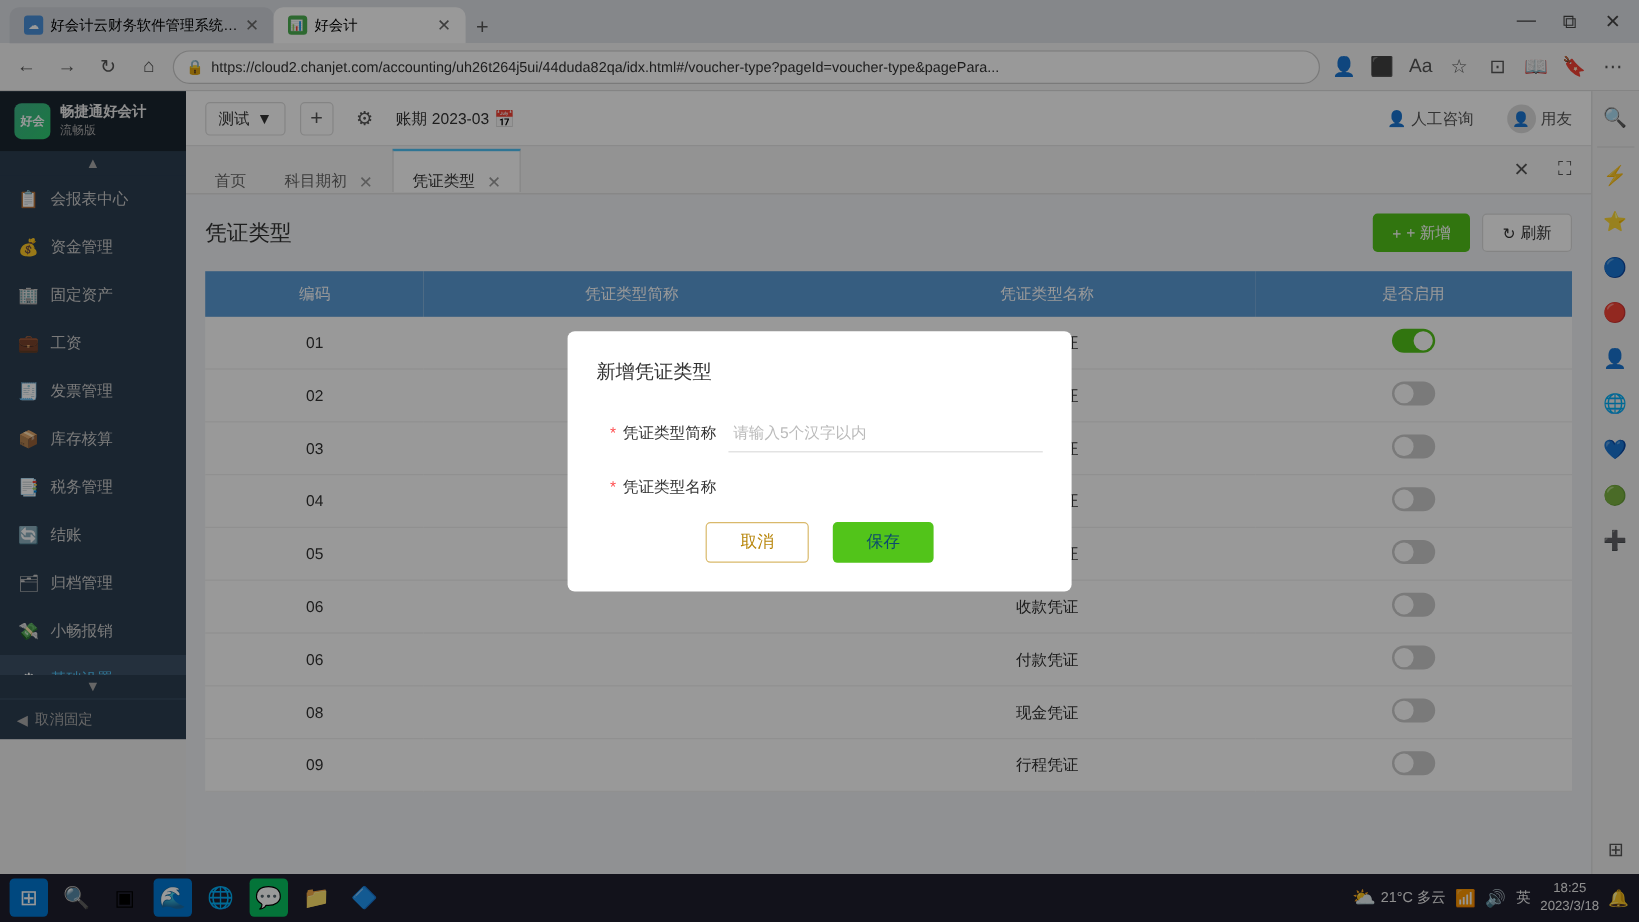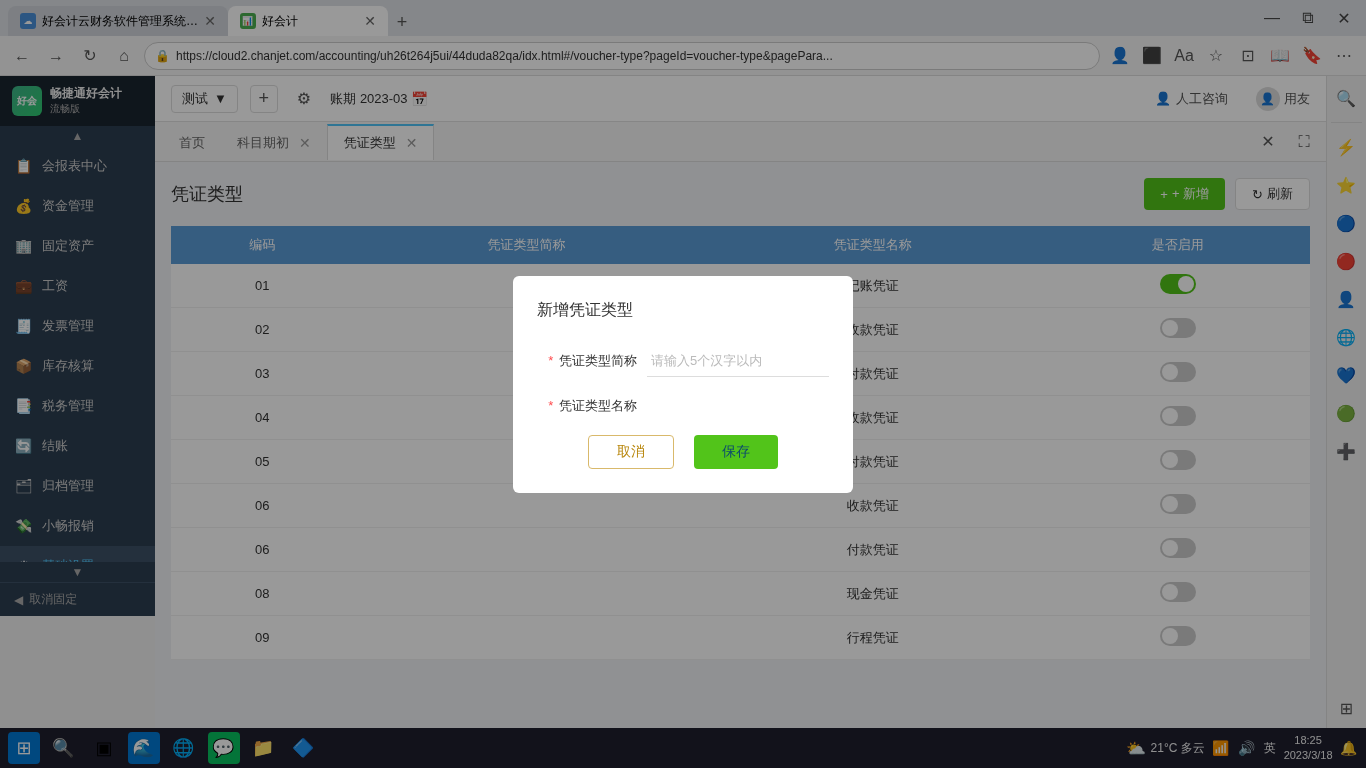--- a/index.html
+++ b/index.html
@@ -55,21 +55,21 @@
     .workspace-settings { width: 28px; height: 28px; display: flex; align-items: center; justify-content: center; cursor: pointer; font-size: 16px; color: #555; }
     .period-info { display: flex; align-items: center; gap: 4px; font-size: 13px; color: #333; }
     .period-icon { color: #666; font-size: 14px; }
     .header-spacer { flex: 1; }
     .header-support { display: flex; align-items: center; gap: 4px; cursor: pointer; font-size: 13px; color: #555; }
     .header-user { display: flex; align-items: center; gap: 4px; cursor: pointer; font-size: 13px; color: #555; margin-left: 16px; }
     .user-avatar { width: 24px; height: 24px; border-radius: 50%; background: #ddd; display: flex; align-items: center; justify-content: center; font-size: 12px; color: #555; }
 
     
     .tabs-bar { height: 40px; background: #f5f5f5; display: flex; align-items: center; border-bottom: 1px solid #ddd; padding: 0 8px; flex-shrink: 0; }
-    .tab-item { height: 36px; padding: 0 16px; display: flex; align-items: center; gap: 6px; cursor: pointer; font-size: 13px; color: #666; border-top: 2px solid transparent; position: relative; }
+    .tab-item { height: 36px; padding: 0 16px; display: flex; align-items: flex-end; gap: 6px; cursor: pointer; font-size: 13px; color: #666; border-top: 2px solid transparent; position: relative; }
     .tab-item.active { background: #fff; color: #333; border-top: 2px solid #4fc3f7; border-left: 1px solid #ddd; border-right: 1px solid #ddd; }
     .tab-close-btn { font-size: 14px; color: #999; cursor: pointer; margin-left: 4px; }
     .tabs-right { margin-left: auto; display: flex; gap: 8px; }
     .tab-action-btn { width: 28px; height: 28px; display: flex; align-items: center; justify-content: center; cursor: pointer; font-size: 16px; color: #555; }
 
     
     .content-area { flex: 1; padding: 16px; overflow-y: auto; position: relative; }
     .page-header { display: flex; align-items: center; justify-content: space-between; margin-bottom: 16px; }
     .page-title { font-size: 18px; color: #333; font-weight: 500; }
     .page-actions { display: flex; gap: 10px; }
@@ -86,21 +86,21 @@
     
     .toggle { width: 36px; height: 20px; border-radius: 10px; position: relative; cursor: pointer; display: inline-block; }
     .toggle.on { background: #52c41a; }
     .toggle.off { background: #ccc; }
     .toggle-knob { width: 16px; height: 16px; background: white; border-radius: 50%; position: absolute; top: 2px; transition: left 0.2s; }
     .toggle.on .toggle-knob { left: 18px; }
     .toggle.off .toggle-knob { left: 2px; }
 
     
     .modal-overlay { position: fixed; top: 0; left: 0; width: 1366px; height: 768px; background: rgba(0,0,0,0.4); display: flex; align-items: center; justify-content: center; z-index: 1000; }
-    .modal { background: white; border-radius: 6px; width: 340px; padding: 24px; position: relative; }
+    .modal { background: white; border-radius: 6px; width: 420px; padding: 24px; position: relative; }
     .modal-title { font-size: 16px; color: #333; font-weight: 500; margin-bottom: 24px; }
     .modal-form-row { display: flex; align-items: center; margin-bottom: 20px; }
     .modal-label { width: 110px; font-size: 13px; color: #333; text-align: right; padding-right: 10px; flex-shrink: 0; }
     .modal-label .required { color: #ff4d4f; margin-right: 2px; }
     .modal-input { flex: 1; height: 32px; border: none; border-bottom: 1px solid #ddd; outline: none; font-size: 13px; color: #333; padding: 0 4px; width: 100%; }
     .modal-input::placeholder { color: #bbb; font-size: 13px; }
     .modal-actions { display: flex; justify-content: center; gap: 20px; margin-top: 12px; }
     .btn-cancel { background: white; color: #333; border: 1px solid #d9b96b; border-radius: 4px; padding: 7px 28px; cursor: pointer; font-size: 14px; color: #b8860b; }
     .btn-save { background: #52c41a; color: #0c4a6e; border: none; border-radius: 4px; padding: 7px 28px; cursor: pointer; font-size: 14px; }
 

